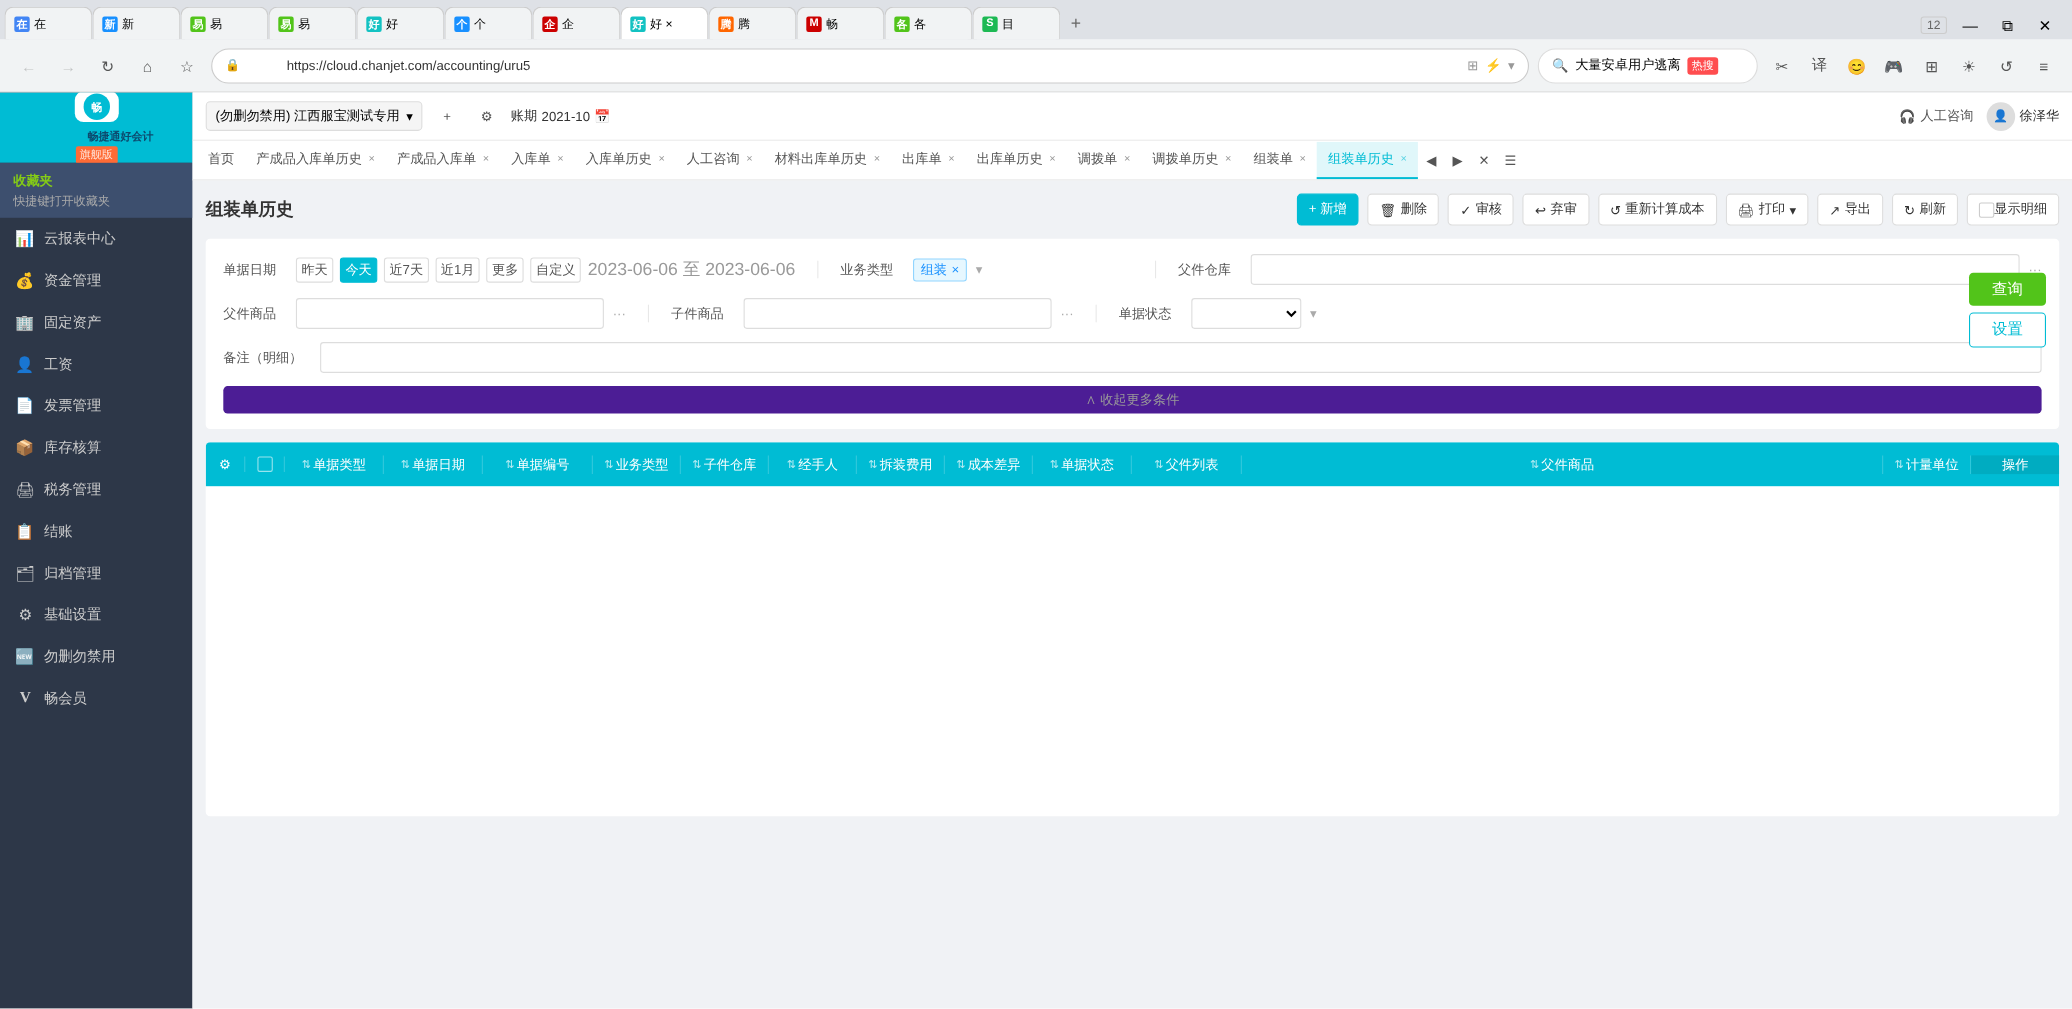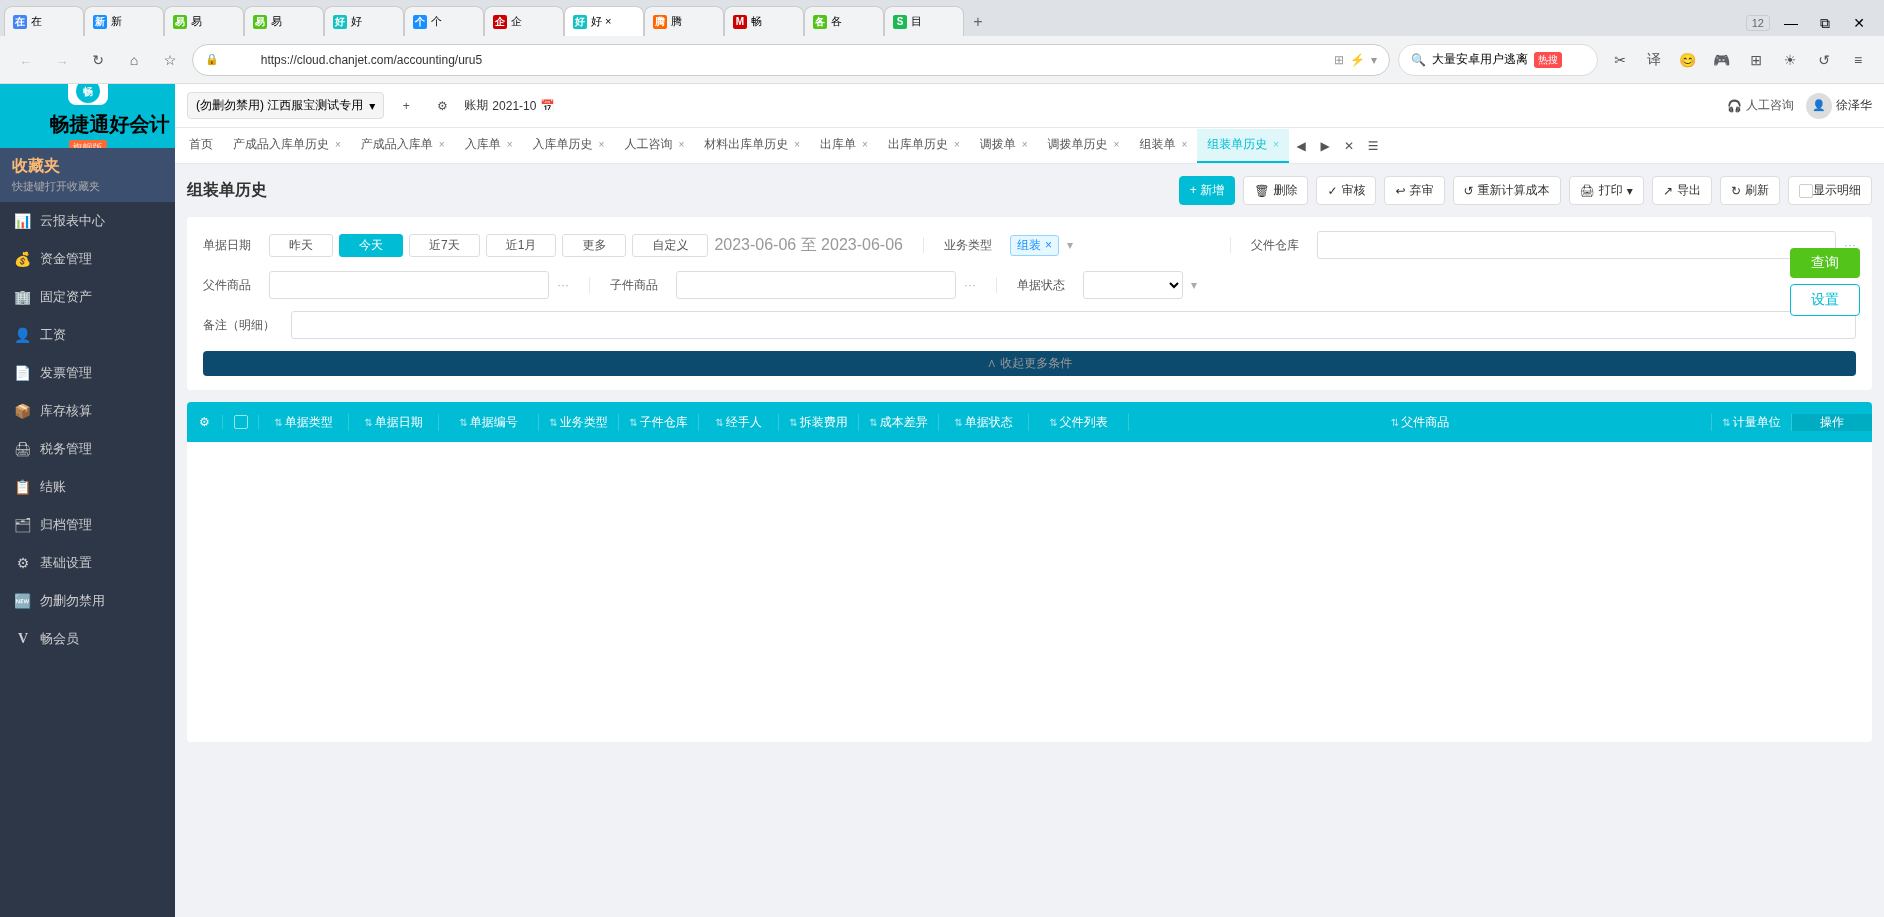--- a/index.html
+++ b/index.html
@@ -28,24 +28,24 @@
     .hot-badge { background: #ff4d4f; color: #fff; font-size: 10px; padding: 1px 4px; border-radius: 3px; }
     .toolbar-icons { display: flex; align-items: center; gap: 6px; }
     .toolbar-icon { width: 28px; height: 28px; display: flex; align-items: center; justify-content: center; cursor: pointer; font-size: 14px; color: #555; border-radius: 4px; }
 
     
     .app-layout { display: flex; flex: 1; overflow: hidden; }
 
     
     .sidebar { width: 175px; background: #2d3748; display: flex; flex-direction: column; color: #fff; flex-shrink: 0; }
     .sidebar-logo { height: 64px; background: #00bcd4; display: flex; align-items: center; justify-content: center; flex-direction: column; gap: 2px; }
-    .sidebar-logo-text { font-size: 20px; font-weight: bold; color: #000000; margin-left: 44px; }
+    .sidebar-logo-text { font-size: 10px; font-weight: bold; color: #0c4a6e; margin-left: 44px; }
     .sidebar-logo-sub { font-size: 10px; color: rgba(255,255,255,0.8); background: #ff6b35; padding: 1px 4px; border-radius: 2px; }
     .sidebar-favorite { background: #3d4f6e; padding: 8px 12px; }
-    .sidebar-favorite-title { color: #fdba74; font-size: 16px; font-weight: bold; font-family: Liberation Serif, serif; }
+    .sidebar-favorite-title { color: #84cc16; font-size: 12px; font-weight: bold; font-family: Liberation Serif, serif; }
     .sidebar-favorite-sub { color: #aaa; font-size: 11px; margin-top: 2px; }
     .sidebar-nav { flex: 1; overflow-y: auto; }
     .sidebar-item { display: flex; align-items: center; padding: 10px 14px; gap: 8px; cursor: pointer; color: #ccc; font-size: 13px; }
     .sidebar-item-icon { width: 18px; height: 18px; display: flex; align-items: center; justify-content: center; font-size: 14px; }
 
     
     .main-content { flex: 1; display: flex; flex-direction: column; overflow: hidden; background: #f0f2f5; }
 
     
     .top-bar { height: 44px; background: #fff; display: flex; align-items: center; padding: 0 12px; gap: 8px; border-bottom: 1px solid #e8e8e8; }
@@ -70,29 +70,29 @@
     .page-actions { display: flex; align-items: center; gap: 8px; }
     .btn { display: flex; align-items: center; gap: 4px; padding: 5px 10px; border-radius: 4px; cursor: pointer; font-size: 12px; border: 1px solid #ddd; background: #fff; color: #333; }
     .btn-icon-only { width: 28px; height: 28px; padding: 0; display: flex; align-items: center; justify-content: center; border: none; background: none; cursor: pointer; color: #555; }
 
     
     .filter-area { background: #fff; border-radius: 4px; padding: 14px 16px; margin-bottom: 12px; }
     .filter-row { display: flex; align-items: center; gap: 16px; margin-bottom: 12px; }
     .filter-row:last-child { margin-bottom: 0; }
     .filter-label { font-size: 12px; color: #555; white-space: nowrap; min-width: 50px; }
     .date-filter { display: flex; align-items: center; gap: 6px; }
-    .date-btn { padding: 2px 19px; border-radius: 3px; font-size: 12px; cursor: pointer; border: 1px solid #ddd; background: #fff; color: #555; }
+    .date-btn { padding: 2px 4px; border-radius: 3px; font-size: 12px; cursor: pointer; border: 1px solid #ddd; background: #fff; color: #555; }
     .date-btn.active { background: #00bcd4; color: #fff; border-color: #00bcd4; }
     .date-range { font-size: 16px; color: #999; }
     .filter-field { flex: 1; display: flex; align-items: center; gap: 8px; }
     .filter-input { flex: 1; height: 28px; border: 1px solid #ddd; border-radius: 3px; padding: 0 8px; font-size: 12px; }
     .filter-tag { display: flex; align-items: center; gap: 4px; background: #e6f7ff; border: 1px solid #91d5ff; color: #1890ff; padding: 1px 6px; border-radius: 3px; font-size: 12px; }
     .filter-tag-close { cursor: pointer; }
     .filter-select { height: 28px; border: 1px solid #ddd; border-radius: 3px; padding: 0 8px; font-size: 12px; background: #fff; min-width: 100px; }
-    .collapse-bar { text-align: center; padding: 4px; color: #999; font-size: 12px; cursor: pointer; background: #0c4a6e; border-radius: 4px; margin-top: 4px; }
+    .collapse-bar { text-align: center; padding: 4px; color: #999; font-size: 12px; cursor: pointer; background: #4c1d95; border-radius: 4px; margin-top: 4px; }
 
     
     .table-wrapper { background: #fff; border-radius: 4px; overflow: hidden; }
     .table-header { height: 40px; background: #00bcd4; display: flex; align-items: center; color: #fff; font-size: 12px; }
     .th { display: flex; align-items: center; justify-content: center; padding: 0 6px; font-size: 12px; color: #fff; border-right: 1px solid rgba(255,255,255,0.2); white-space: nowrap; cursor: pointer; gap: 2px; }
     .th:last-child { border-right: none; }
     .th-check { width: 36px; flex-shrink: 0; }
     .th-setting { width: 36px; flex-shrink: 0; }
     .th-sort { opacity: 0.7; font-size: 10px; }
     .table-body { min-height: 300px; }

